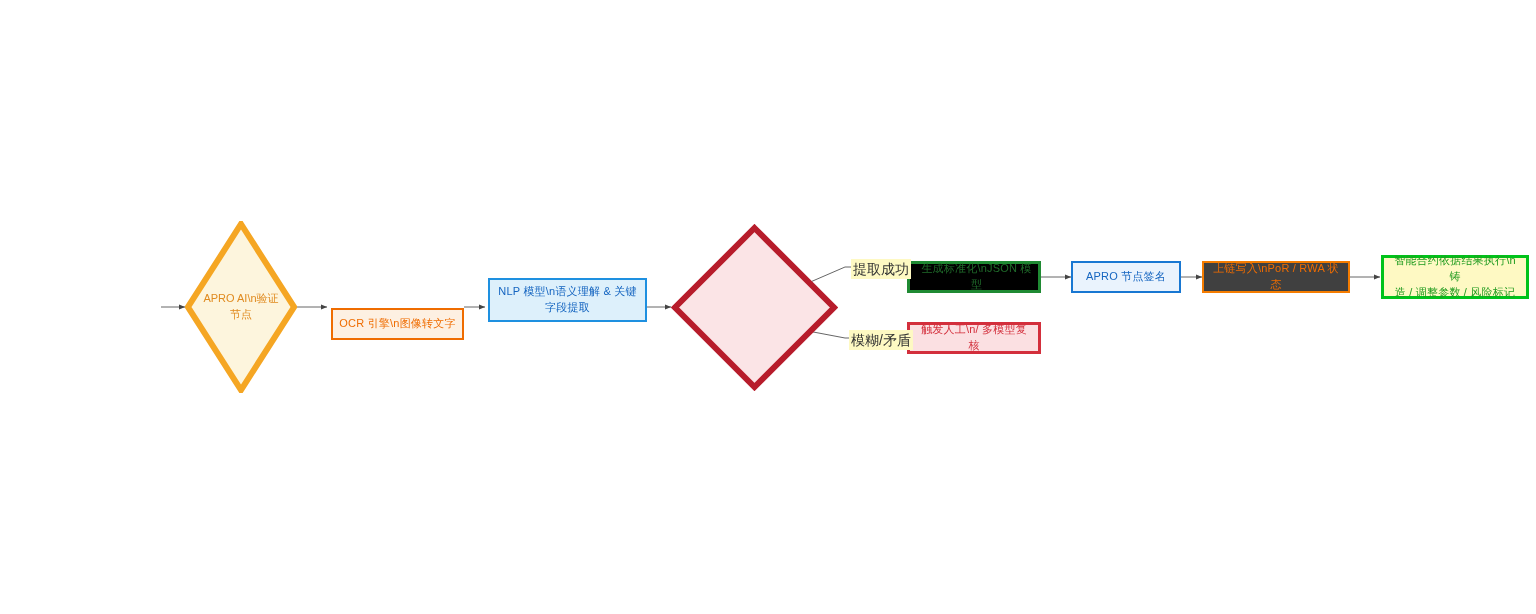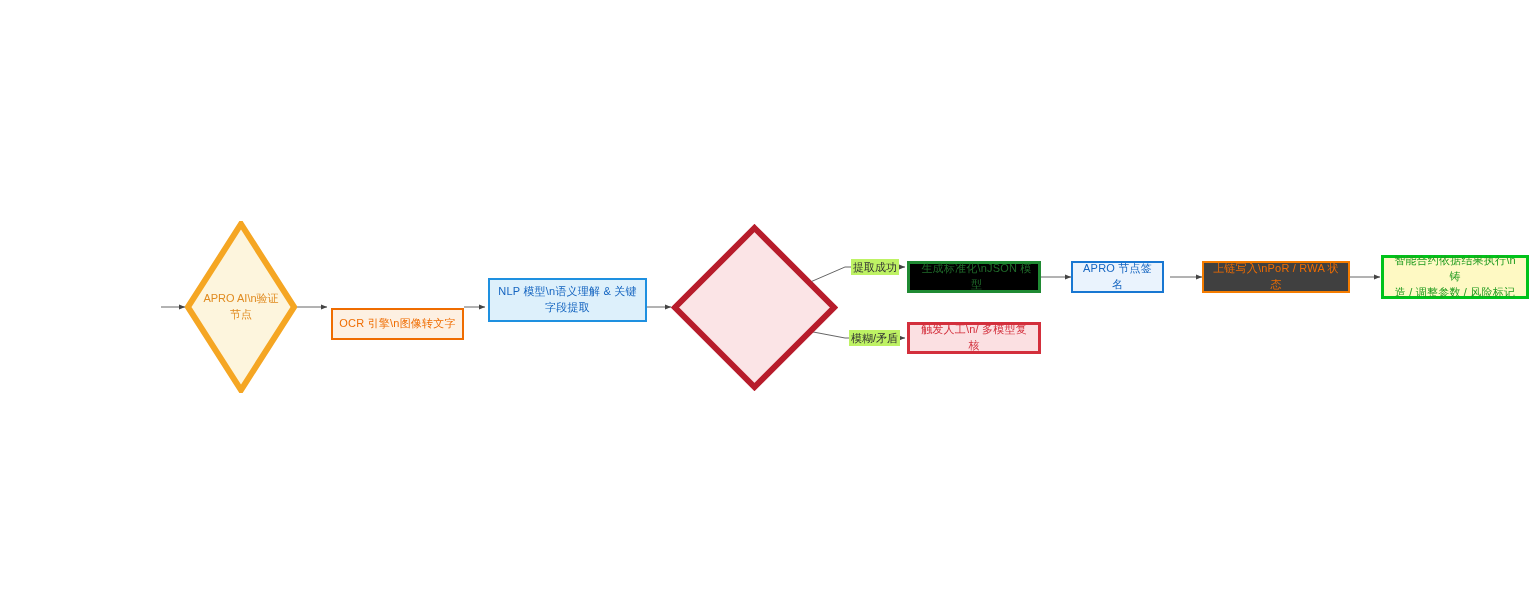--- a/index.html
+++ b/index.html
@@ -70,23 +70,23 @@
     display: flex;
     align-items: center;
     justify-content: center;
     text-align: center;
     font-size: 11px;
     line-height: 1.45;
     white-space: pre-line;
   }
   .edge-label {
     position: absolute;
-    font-size: 11px;
+    font-size: 14px;
     color: #333333;
-    background: #bef264;
+    background: #fef9c3;
     padding: 1px 2px;
     white-space: nowrap;
     line-height: 1.3;
     text-align: right;
   }
 </style>
 </head>
 <body>
 
 <div id="canvas">
@@ -141,21 +141,21 @@
   </div>
 
   <div class="node rect" style="left:907px; top:261px; width:134px; height:32px; border-width:3px; border-color:#1f8a33; background:#000000; color:#1f6b2a;padding-left:11px;">
     <span class="lbl">生成标准化\nJSON 模型</span>
   </div>
 
   <div class="node rect" style="left:907px; top:322px; width:134px; height:32px; border-width:3px; border-color:#d32f3c; background:#fbe0e2; color:#d32f3c;">
     <span class="lbl">触发人工\n/ 多模型复核</span>
   </div>
 
-  <div class="node rect" style="left:1071px; top:261px; width:93px; height:32px; border-width:2px; border-color:#1877d2; background:#eaf3fd; color:#1565c0;">
+  <div class="node rect" style="left:1071px; top:261px; width:110px; height:32px; border-width:2px; border-color:#1877d2; background:#eaf3fd; color:#1565c0;">
     <span class="lbl">APRO 节点签名</span>
   </div>
 
   <div class="node rect" style="left:1202px; top:261px; width:148px; height:32px; border-width:2px; border-color:#f57c00; background:#404040; color:#ef6c00;">
     <span class="lbl">上链写入\nPoR / RWA 状态</span>
   </div>
 
   <div class="node rect" style="left:1381px; top:255px; width:148px; height:44px; border-width:3px; border-color:#00c31a; background:#fef9c3; color:#1f9b1f;">
     <span class="lbl">智能合约依据结果执行\n铸
 造 / 调整参数 / 风险标记</span>

